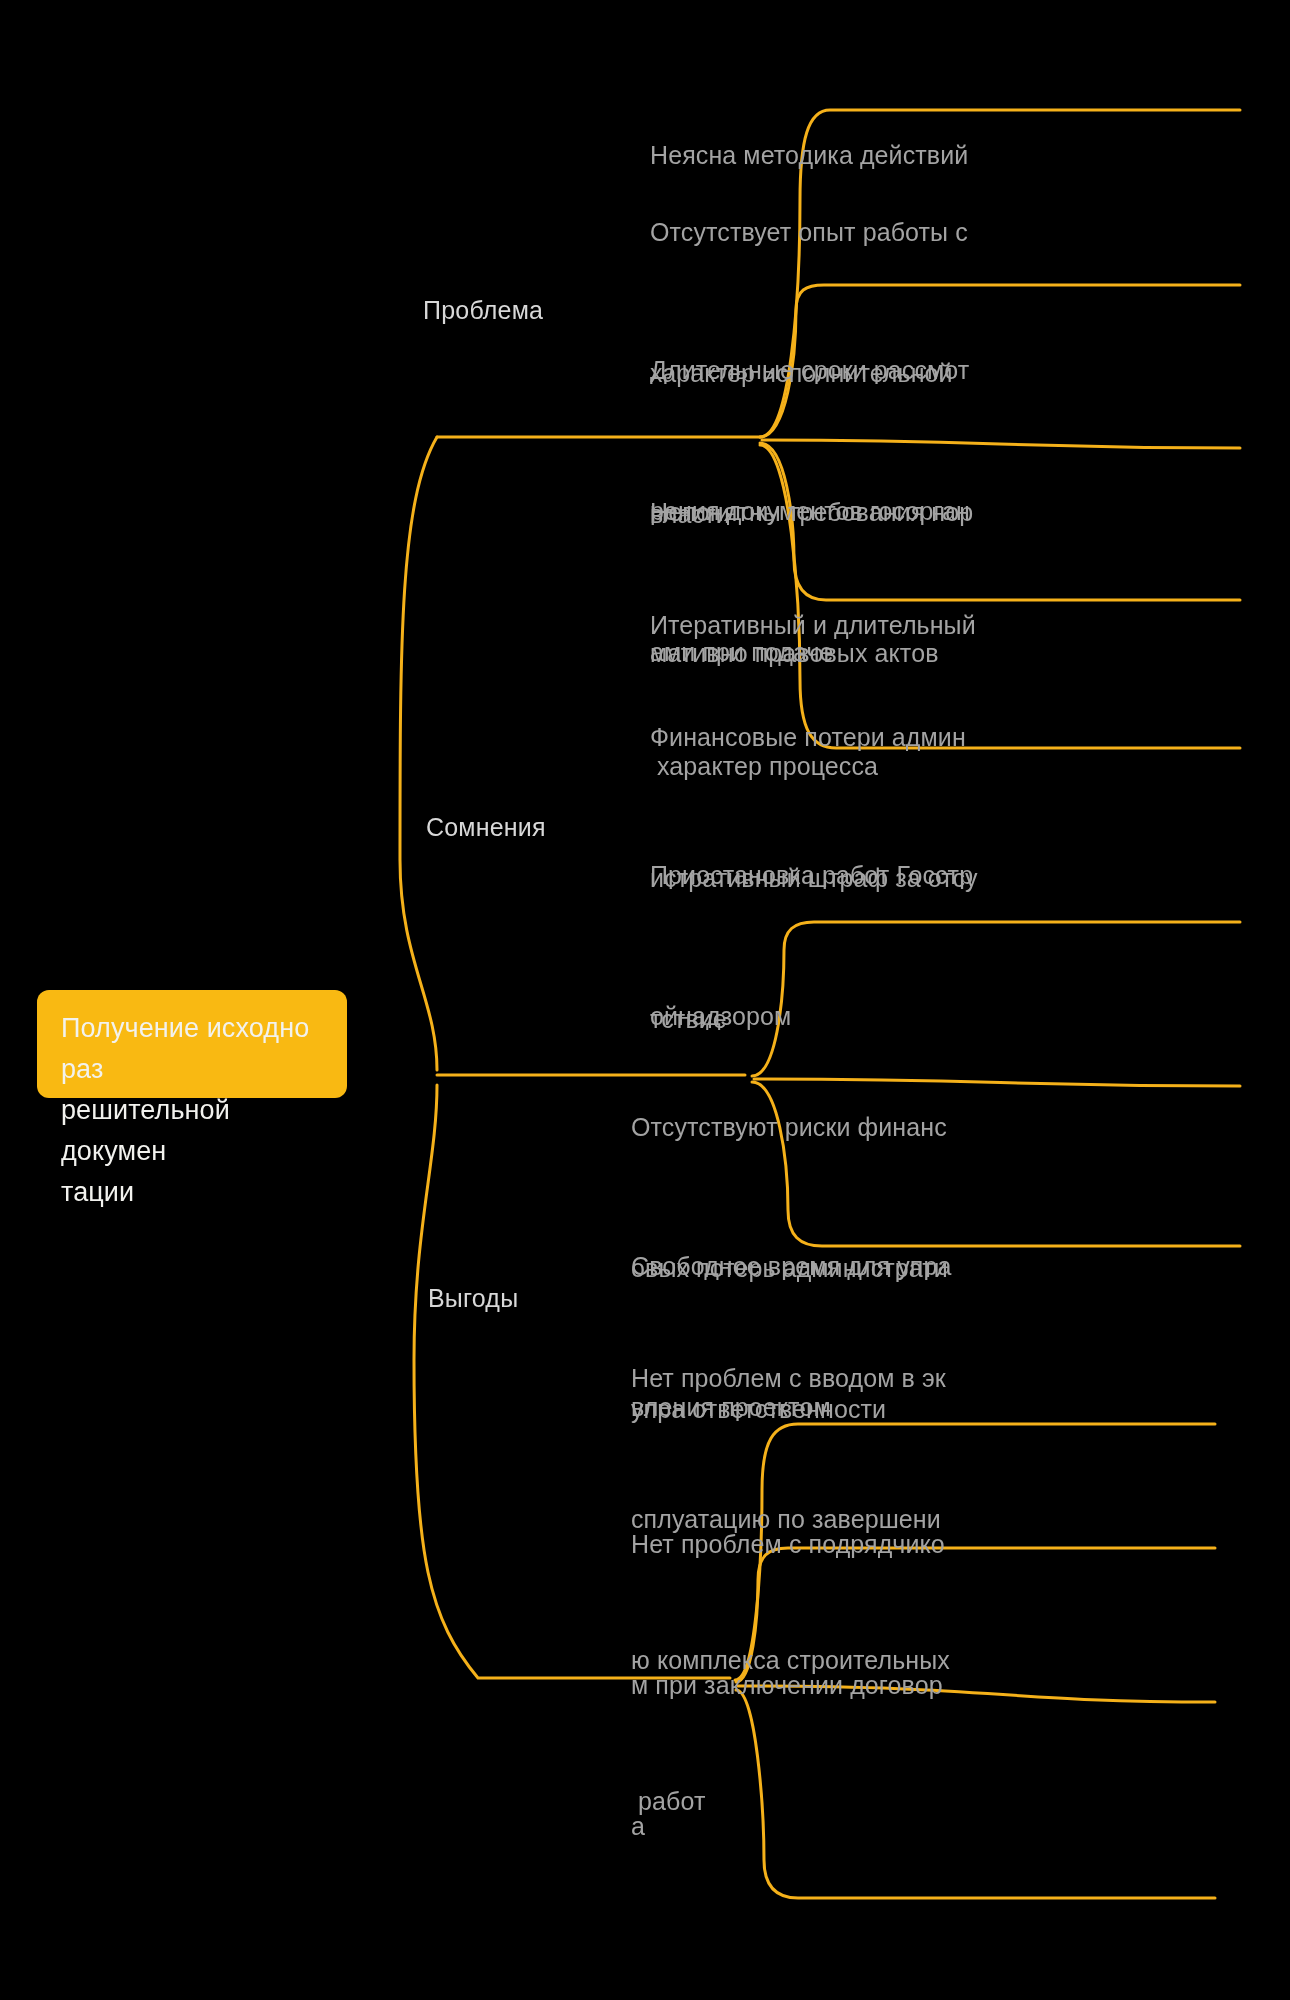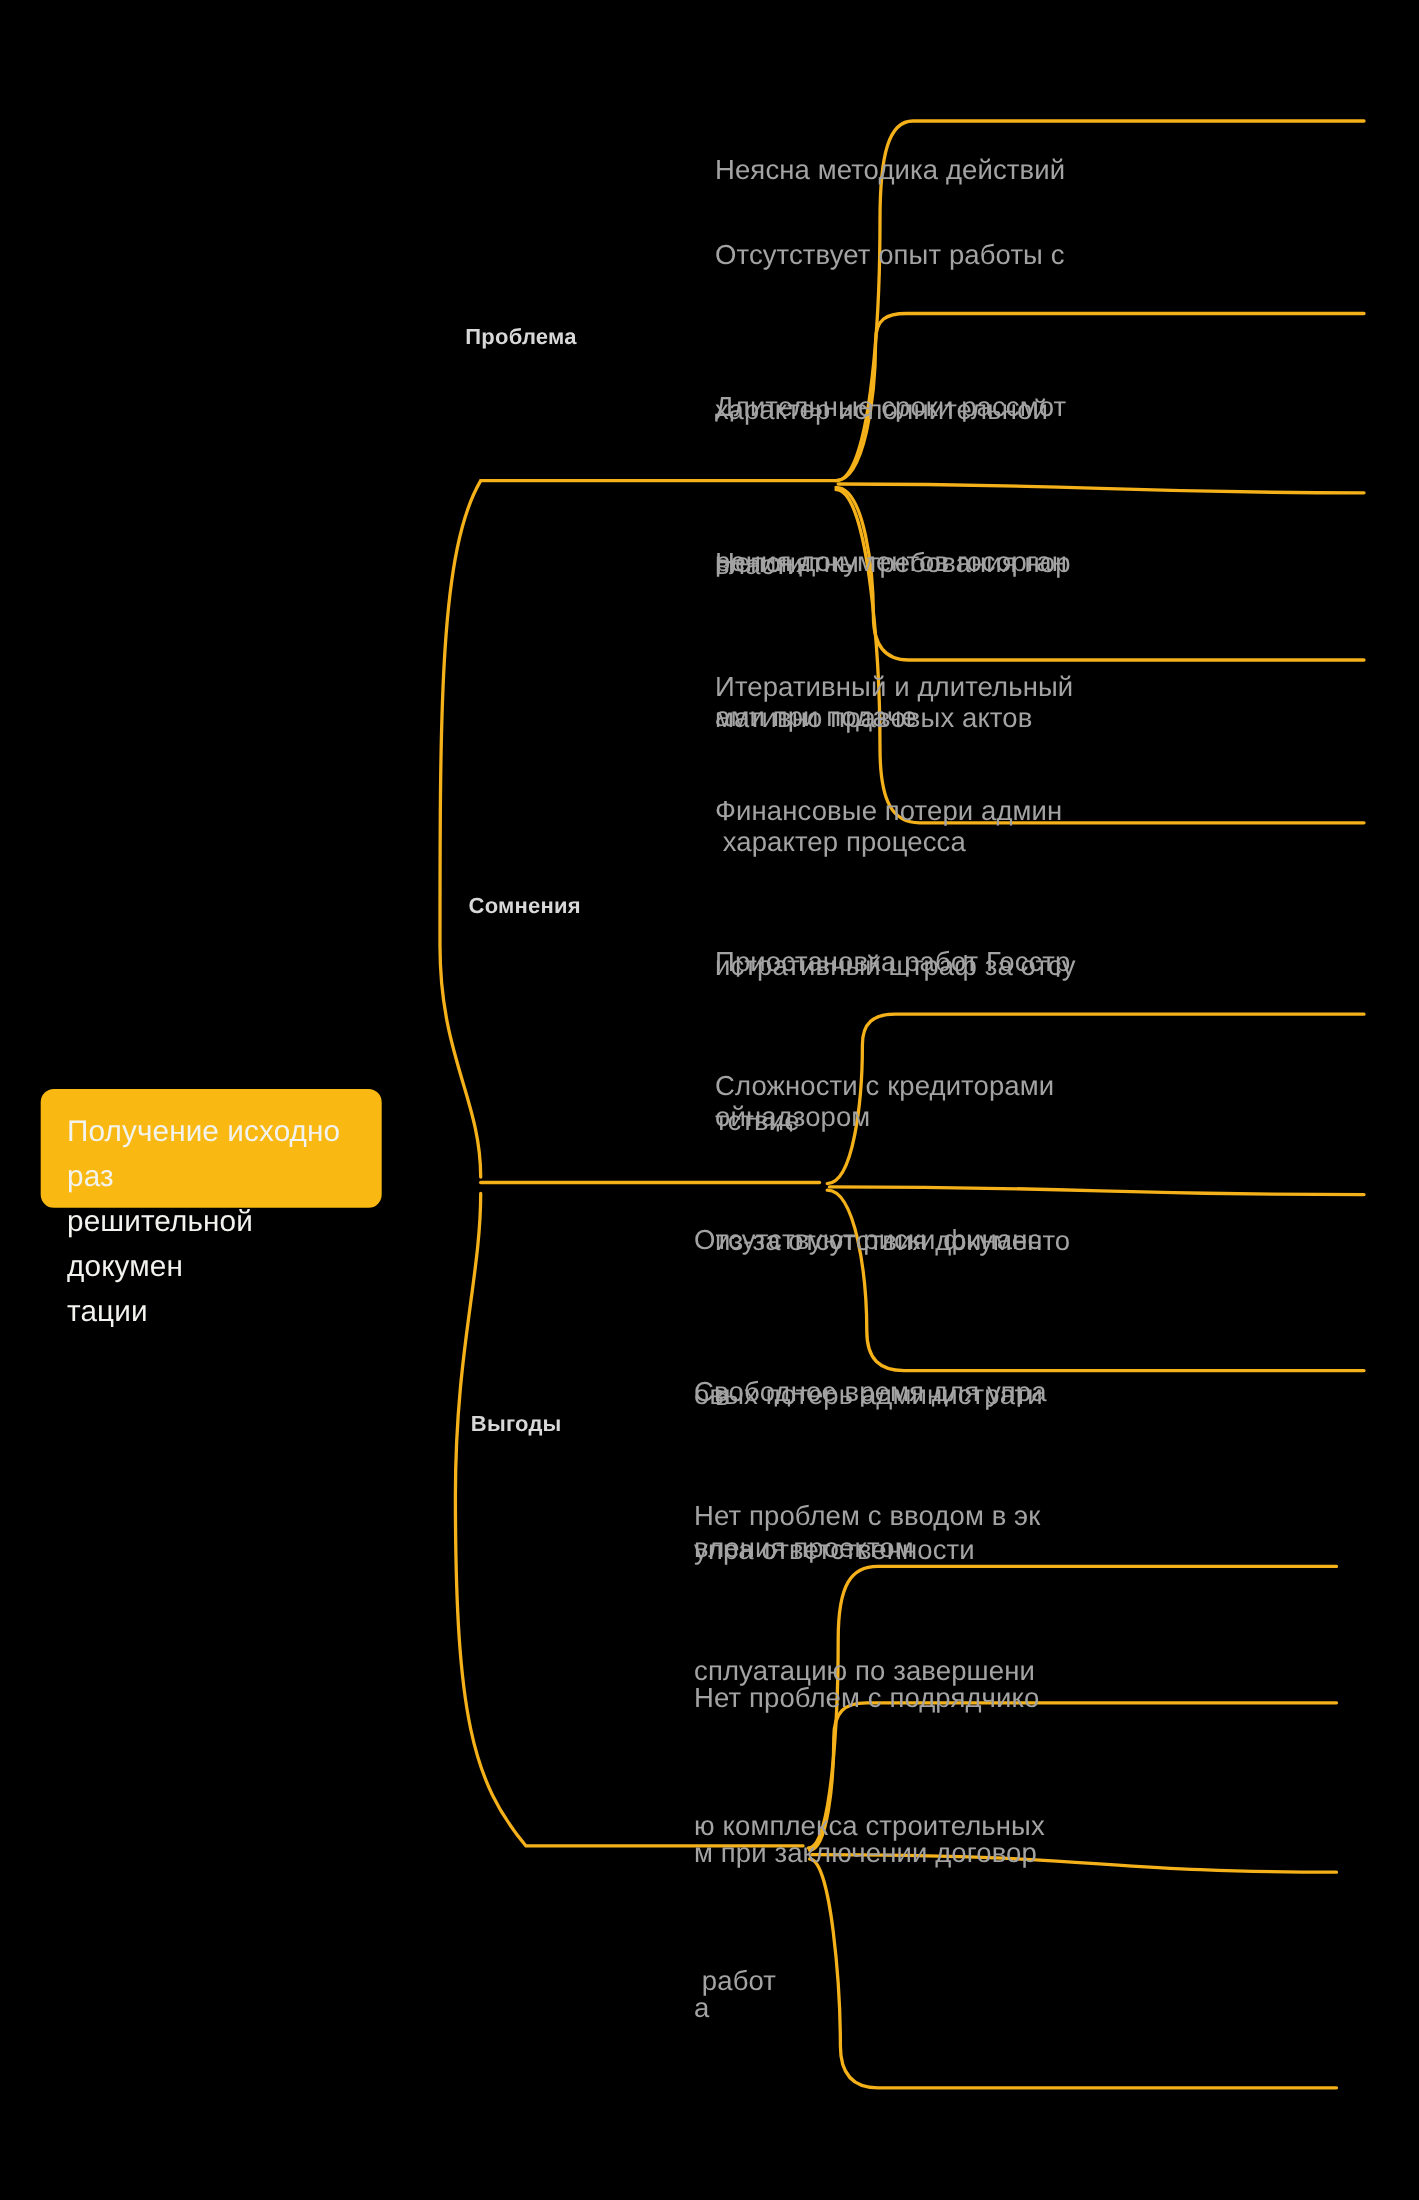--- a/index.html
+++ b/index.html
@@ -21,22 +21,22 @@
     color:#f2f2ee;
     font-size:27px;
     line-height:41px;
     padding:18px 22px 6px 24px;
     box-sizing:border-box;
     letter-spacing:.1px;
   }
   .branch-label{
     position:absolute;
     color:#d8d8d8;
-    font-size:20px;
-    font-weight:bold;
+    font-size:25px;
+    font-weight:normal;
     white-space:nowrap;
     letter-spacing:.2px;
   }
   .leaf{
     position:absolute;
     color:#a3a3a3;
     font-size:25px;
     line-height:47px;
     letter-spacing:.1px;
     white-space:pre;
@@ -104,25 +104,20 @@
 
   <div class="leaf" style="left:650px;top:620px;">
     <div>Финансовые потери админ</div>
     <div>истративный штраф за отсу</div>
     <div>тствие</div>
   </div>
   <div class="leaf" style="left:650px;top:758px;">
     <div>Приостановка работ Госстр</div>
     <div>ойнадзором</div>
   </div>
-  <div class="leaf" style="left:650px;top:870px;">
-    <div>Сложности с кредиторами</div>
-    <div>из-за отсутствия документо</div>
-    <div>в</div>
-  </div>
 
   <div class="leaf" style="left:631px;top:1010px;">
     <div>Отсутствуют риски финанс</div>
     <div>овых потерь администрати</div>
     <div>упра ответственности</div>
   </div>
   <div class="leaf" style="left:631px;top:1149px;">
     <div>Свободное время для упра</div>
     <div>вления проектом</div>
   </div>

